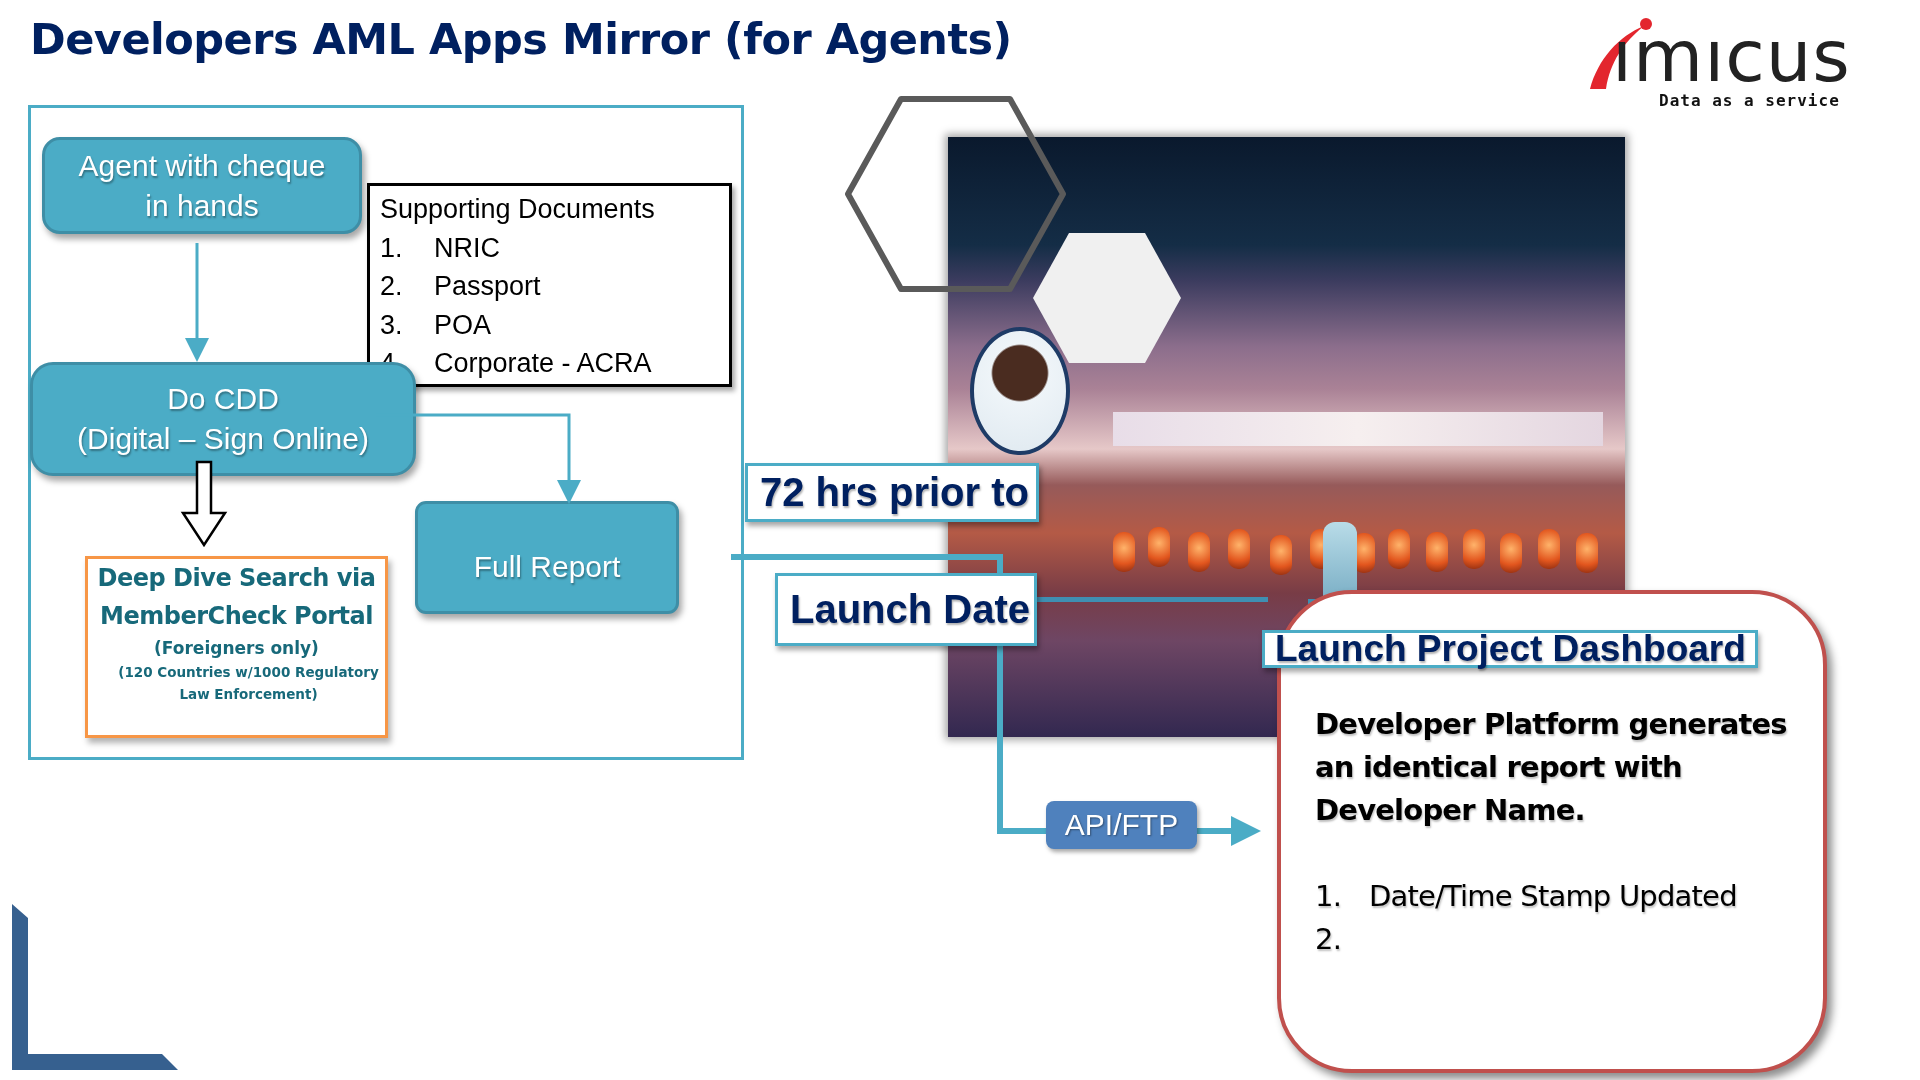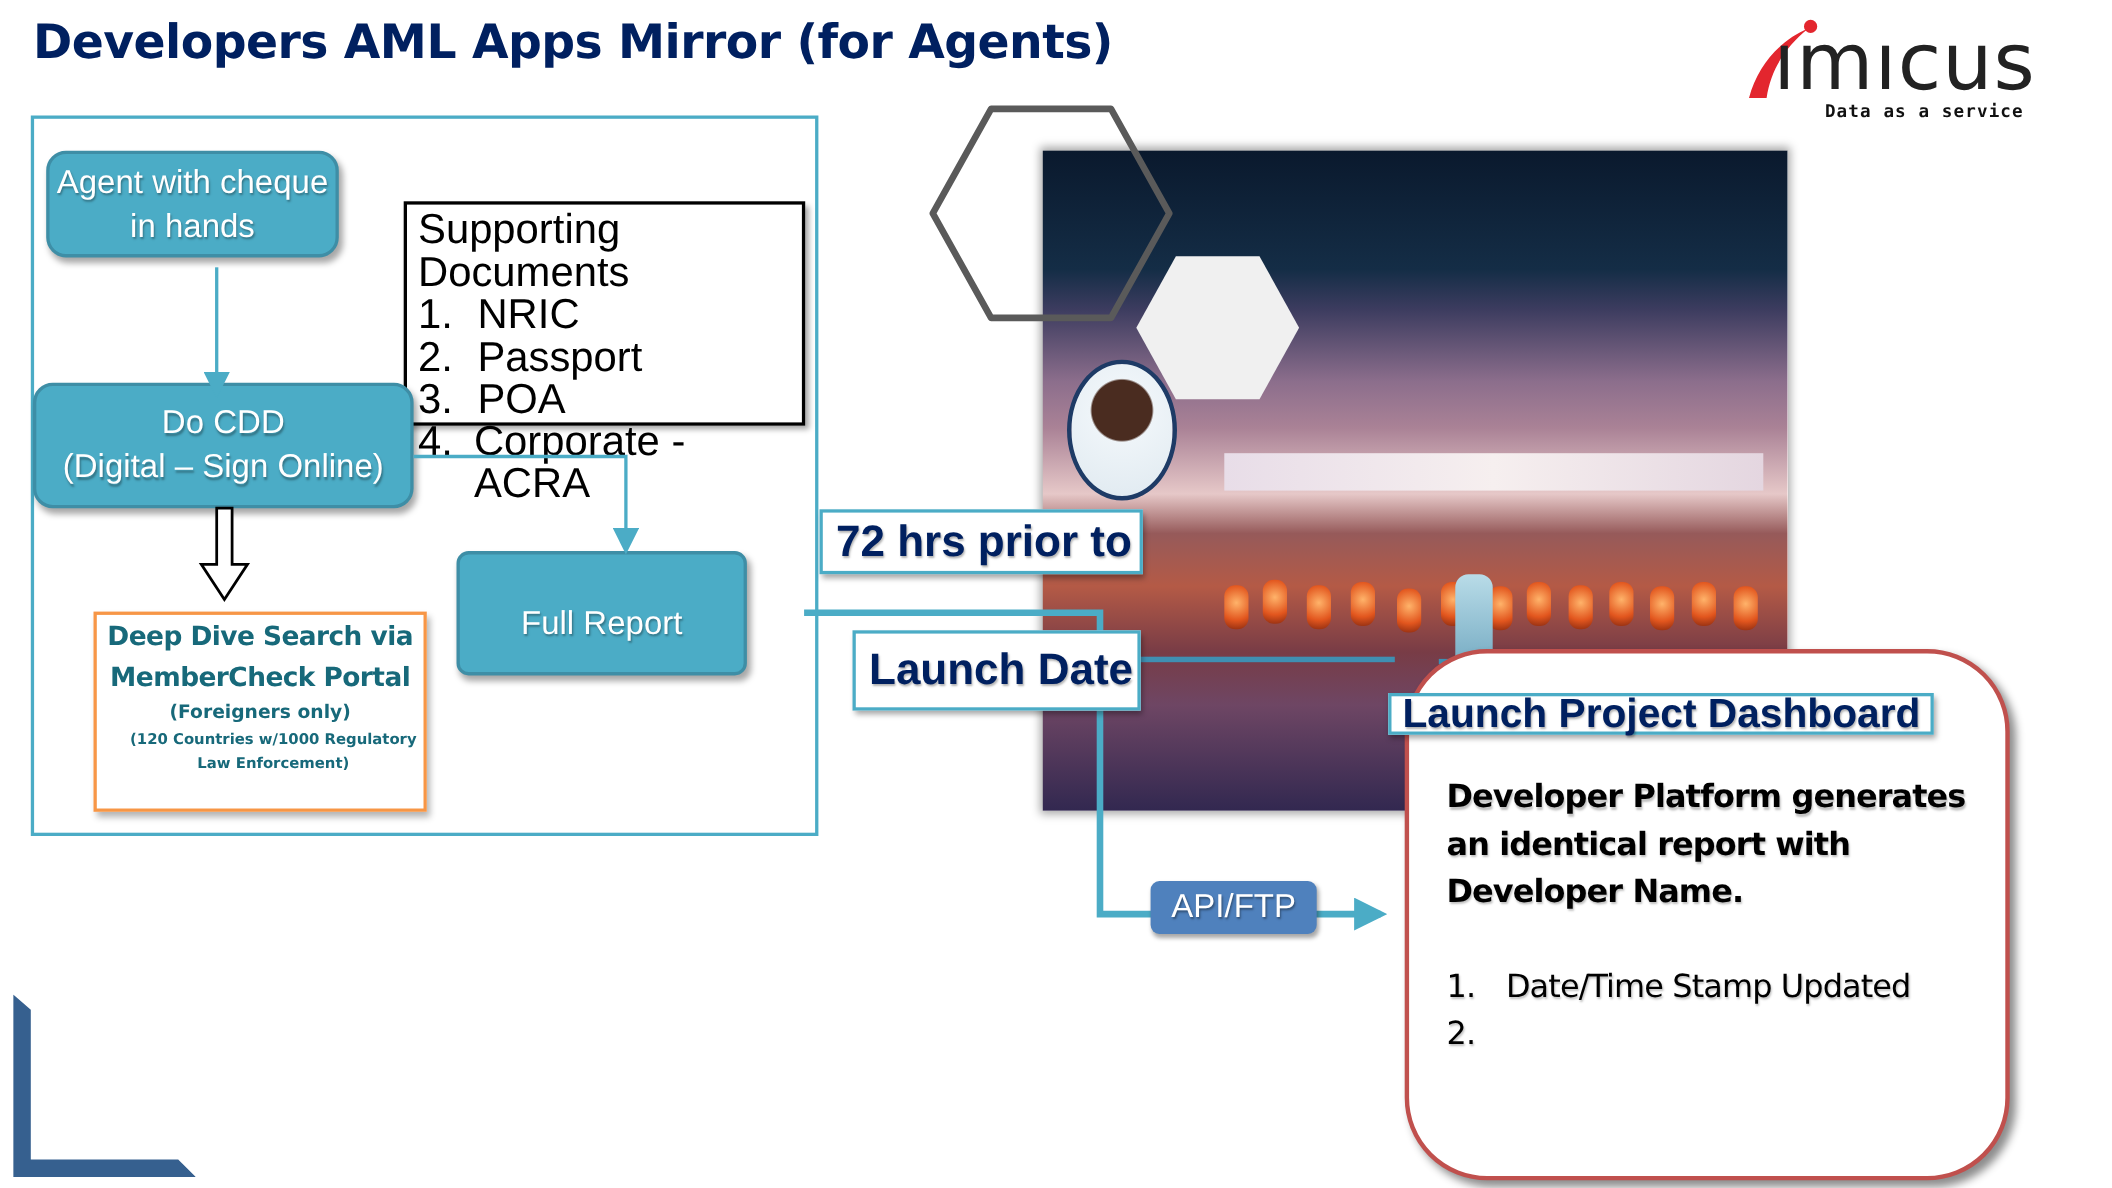--- a/index.html
+++ b/index.html
@@ -10,25 +10,25 @@
 
   
   #logo { left:1584px; top:14px; width:330px; height:100px; }
   #logo-word { position:absolute; left:0; top:0; font-family:"DejaVu Sans", sans-serif; font-size:72px; color:#222; letter-spacing:1px; line-height:1; }
   #logo-tag { position:absolute; left:75px; top:77px; font-family:"DejaVu Sans Mono", monospace; font-weight:bold; font-size:16px; color:#111; letter-spacing:1px; white-space:nowrap; }
 
   
   #flow-container { left:28px; top:105px; width:716px; height:655px; border:3px solid #4BACC6; }
 
   .teal-box { background:#4BACC6; border:3px solid #3E8EA6; border-radius:18px; color:#fff; text-align:center; font-size:30px; line-height:40px; text-shadow:1px 2px 2px rgba(0,0,0,0.35); box-shadow:3px 5px 6px rgba(0,0,0,0.35); display:flex; flex-direction:column; align-items:center; justify-content:center; }
-  #agent-box { left:42px; top:137px; width:266px; height:97px; }
-  #cdd-box { left:30px; top:348px; width:346px; height:114px; }
+  #agent-box { left:42px; top:137px; width:320px; height:97px; }
+  #cdd-box { left:30px; top:362px; width:386px; height:114px;border-radius:23px; }
   #report-box { left:415px; top:501px; width:264px; height:113px; justify-content:center; padding-top:18px;border-radius:11px; }
 
-  #docs-box { left:367px; top:183px; width:365px; height:204px; border:3px solid #000; background:#fff; box-shadow:3px 4px 5px rgba(0,0,0,0.35); padding:4px 10px; font-size:38px; line-height:38.5px; color:#000; }
+  #docs-box { left:367px; top:183px; width:365px; height:204px; border:3px solid #000; background:#fff; box-shadow:3px 4px 5px rgba(0,0,0,0.35); padding:4px 10px; font-size:27px; line-height:38.5px; color:#000; }
   #docs-box .row { display:flex; }
   #docs-box .num { width:54px; }
 
   #deep-box { left:85px; top:556px; width:303px; height:182px; border:3px solid #F79646; background:#fff; box-shadow:3px 5px 6px rgba(0,0,0,0.3); text-align:center; color:#17697A; font-family:"DejaVu Sans", sans-serif; font-weight:bold; }
   #deep-l1, #deep-l2 { font-size:24px; line-height:38px; letter-spacing:-0.5px; white-space:nowrap; }
   #deep-box .l1 { }
   #deep-l3 { font-size:17px; line-height:26px; }
   #deep-l4, #deep-l5 { font-size:13.5px; line-height:22px; white-space:nowrap;margin-left:24px; }
 
   

